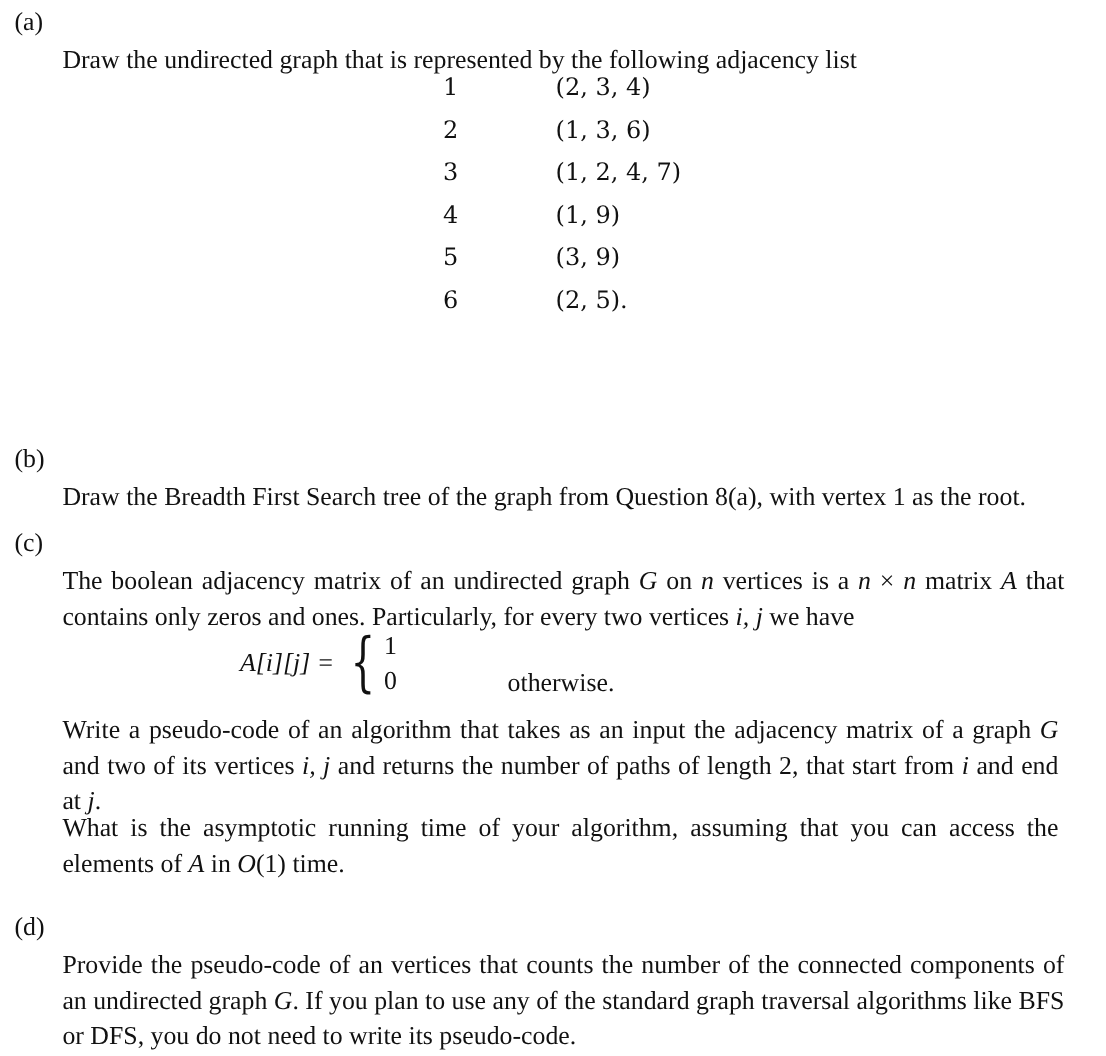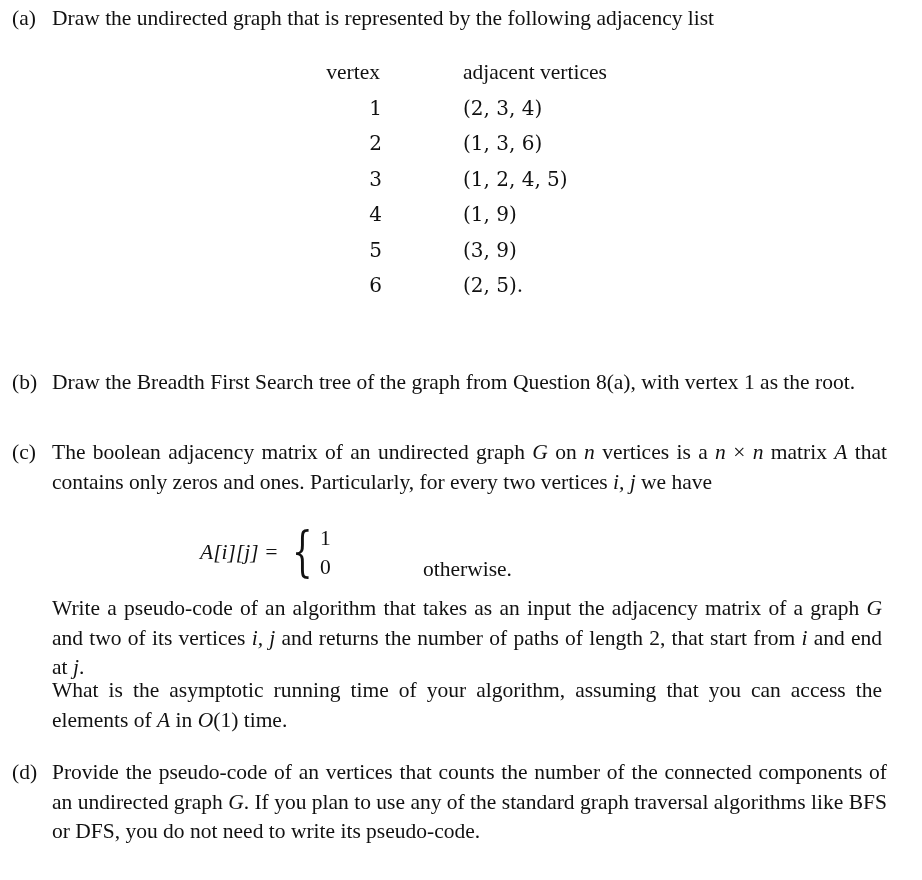--- a/index.html
+++ b/index.html
@@ -3,21 +3,21 @@
   <meta charset="utf-8">
   <style>
     html, body { margin: 0; padding: 0; background: #ffffff; }
     body {
       width: 922px; height: 880px; position: relative; overflow: hidden;
       font-family: "Liberation Serif", "DejaVu Serif", serif;
       color: #111111; font-size: 21.5px; line-height: 29.5px;
     }
     .item { position: absolute; left: 12px; width: 875px; }
     .label { position: absolute; left: 0; top: 0; }
-    .body { margin-left: 40px; text-align: justify; }
+    .body { margin-left: 40px; text-align: justify; margin-top: 32px; }
     .math { font-style: italic; }
     .cm { font-family: "DejaVu Serif", serif; font-size: 20px; text-align: center; }
     .table { position: absolute; left: 310px; top: 58px; width: 340px; }
     .trow { position: relative; height: 35.5px; }
     .tcell-v { position: absolute; right: 268px; text-align: right; white-space: nowrap; }
     .tcell-a { position: absolute; left: 153px; white-space: nowrap; }
     .thead .tcell-v { right: 270px; }
     .formula { position: absolute; left: 200px; top: 522px; width: 560px; height: 64px; }
     .f-lhs { position: absolute; left: 0; top: 16px; font-style: italic; }
     .f-brace { position: absolute; left: 92px; top: 0; font-size: 54px; line-height: 60px; font-family: "DejaVu Serif", serif; transform: scaleX(0.6); transform-origin: left; }
@@ -29,35 +29,31 @@
   </style>
 </head>
 <body>
 
 <div class="item" style="top:4px;">
   <span class="label">(a)</span>
   <div class="body" style="text-align:left;">Draw the undirected graph that is represented by the following adjacency list</div>
 </div>
 
 <div class="table">
-  <div class="trow thead">
-    <span class="tcell-v">vertex</span>
-    <span class="tcell-a">adjacent vertices</span>
-  </div>
   <div class="trow">
     <span class="tcell-v cm">1</span>
     <span class="tcell-a cm">(2, 3, 4)</span>
   </div>
   <div class="trow">
     <span class="tcell-v cm">2</span>
     <span class="tcell-a cm">(1, 3, 6)</span>
   </div>
   <div class="trow">
     <span class="tcell-v cm">3</span>
-    <span class="tcell-a cm">(1, 2, 4, 5)</span>
+    <span class="tcell-a cm">(1, 2, 4, 7)</span>
   </div>
   <div class="trow">
     <span class="tcell-v cm">4</span>
     <span class="tcell-a cm">(1, 9)</span>
   </div>
   <div class="trow">
     <span class="tcell-v cm">5</span>
     <span class="tcell-a cm">(3, 9)</span>
   </div>
   <div class="trow">

